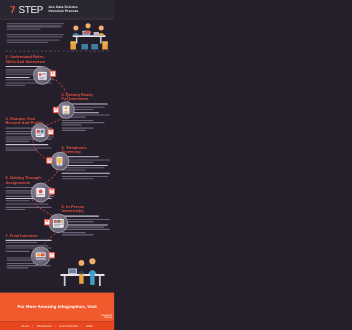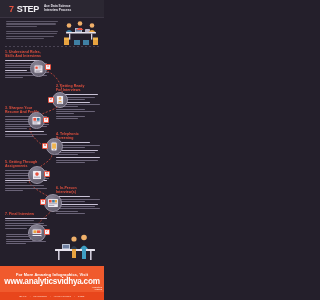--- a/index.html
+++ b/index.html
@@ -13,21 +13,21 @@
   #page { position:relative; width:104px; height:300px; background:#241f2b; }
 
   
   .header {
     position:relative; width:104px; height:18px;
     background:#2b2732;
     border-bottom:1px solid #3a3442;
   }
   .hdr-inner { display:flex; align-items:center; height:18px; padding-left:9px; gap:3px; }
   .hdr-7 { color:#e8523f; font-size:9px; font-weight:bold; line-height:9px; letter-spacing:-0.3px; }
-  .hdr-step { color:#f2f0f4; font-size:9px; font-weight:bold; line-height:9px; letter-spacing:-0.3px; }
+  .hdr-step { color:#f2f0f4; font-size:9px; font-weight:normal; line-height:9px; letter-spacing:-0.3px; }
   .hdr-sub { display:flex; flex-direction:column; margin-left:2px; }
   .hdr-sub span {
     color:#e9e6ee; font-size:3.1px; font-weight:bold; line-height:3.8px;
     letter-spacing:0.05px; white-space:nowrap;
   }
 
   
   .intro { position:relative; width:104px; height:30px; }
   .intro-text { position:absolute; left:6px; top:3px; width:52px; }
   .ln { background:#5c5667; height:1.1px; border-radius:1px; margin-bottom:1.4px; }
@@ -387,21 +387,20 @@
     <circle cx="74" cy="7" r="2.6" fill="#f0b06a"></circle>
     <path d="M70.4 17 q3.6 -6 7.2 0 z" fill="#2f3a4d"></path>
     <rect x="72" y="17" width="4" height="9" fill="#e8a33f"></rect>
     <circle cx="84" cy="5.5" r="2.8" fill="#f0b06a"></circle>
     <path d="M80 17 q4 -7 8 0 z" fill="#3f9fc4"></path>
     <rect x="82" y="17" width="4" height="10" fill="#3f9fc4"></rect>
   </svg>
 
   <div class="footer">
     <div class="footer-top">For More Amazing Infographics, Visit</div>
-    <div class="footer-url">www.analyticsvidhya.com</div>
     <div class="footer-logo">
       <div>Analytics</div>
       <div>Vidhya</div>
     </div>
   </div>
 
   <div class="footbar">
     <span>BLOG</span>
     <span class="sep">|</span>
     <span>TRAININGS</span>

